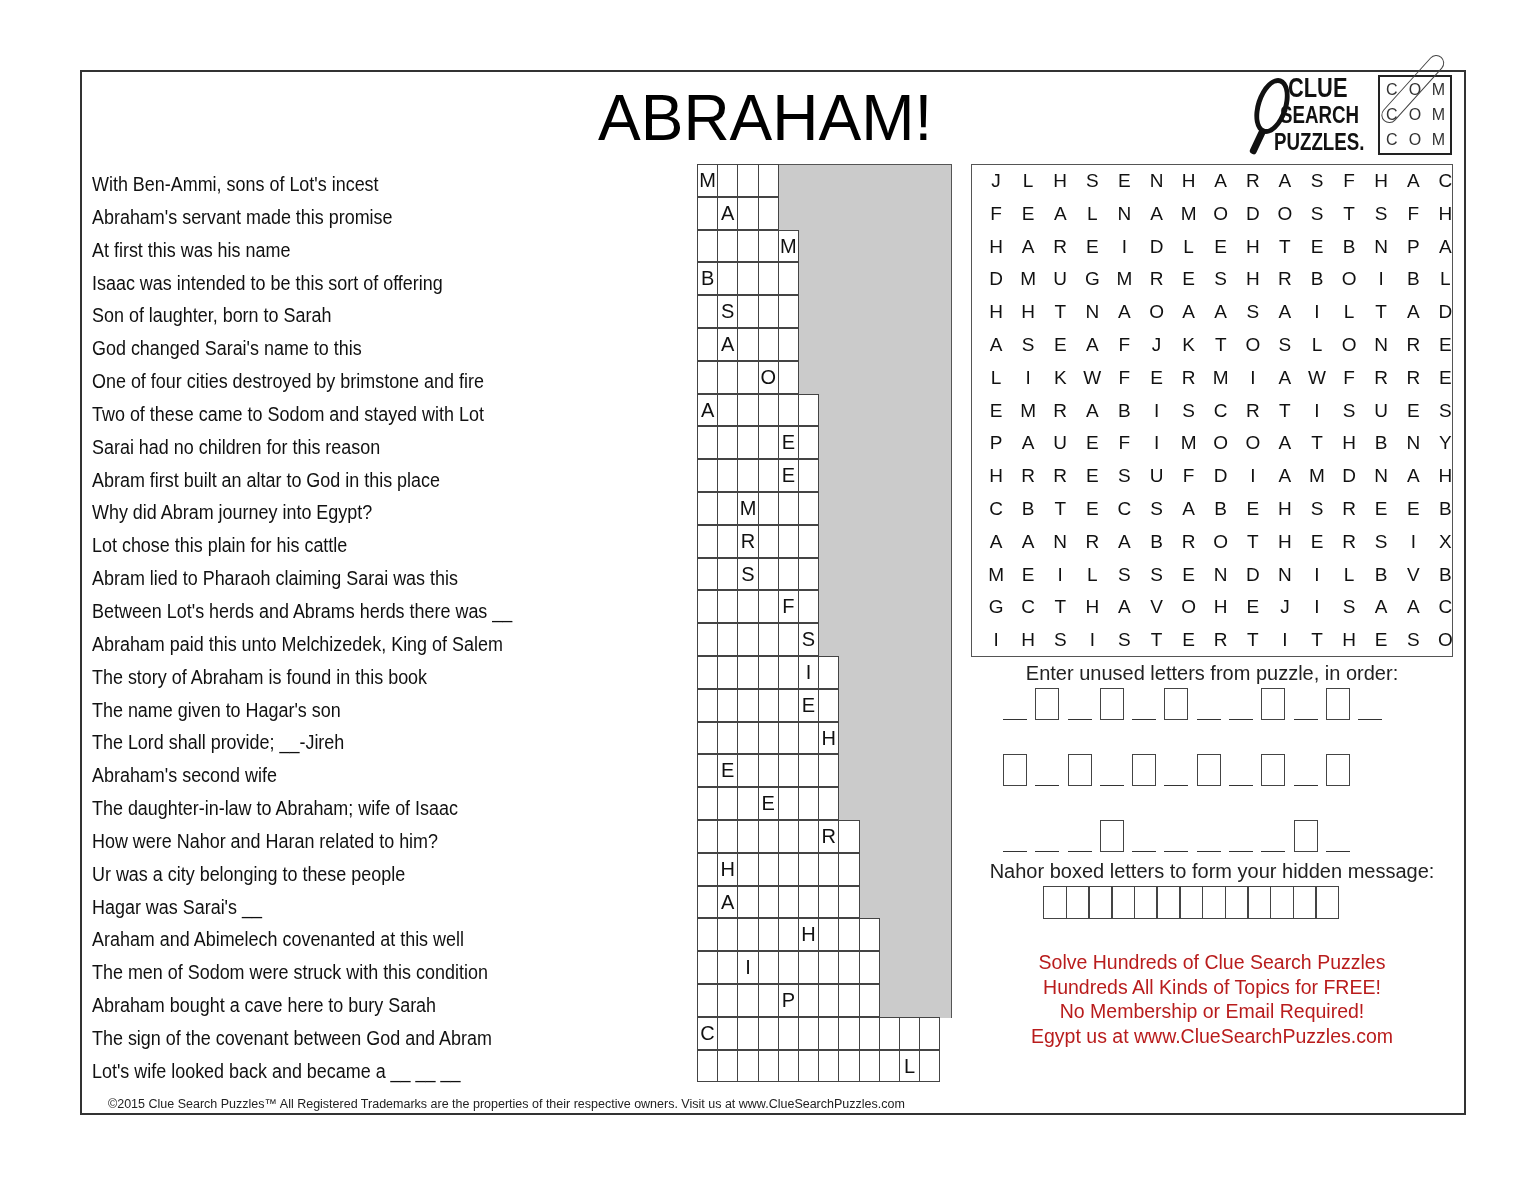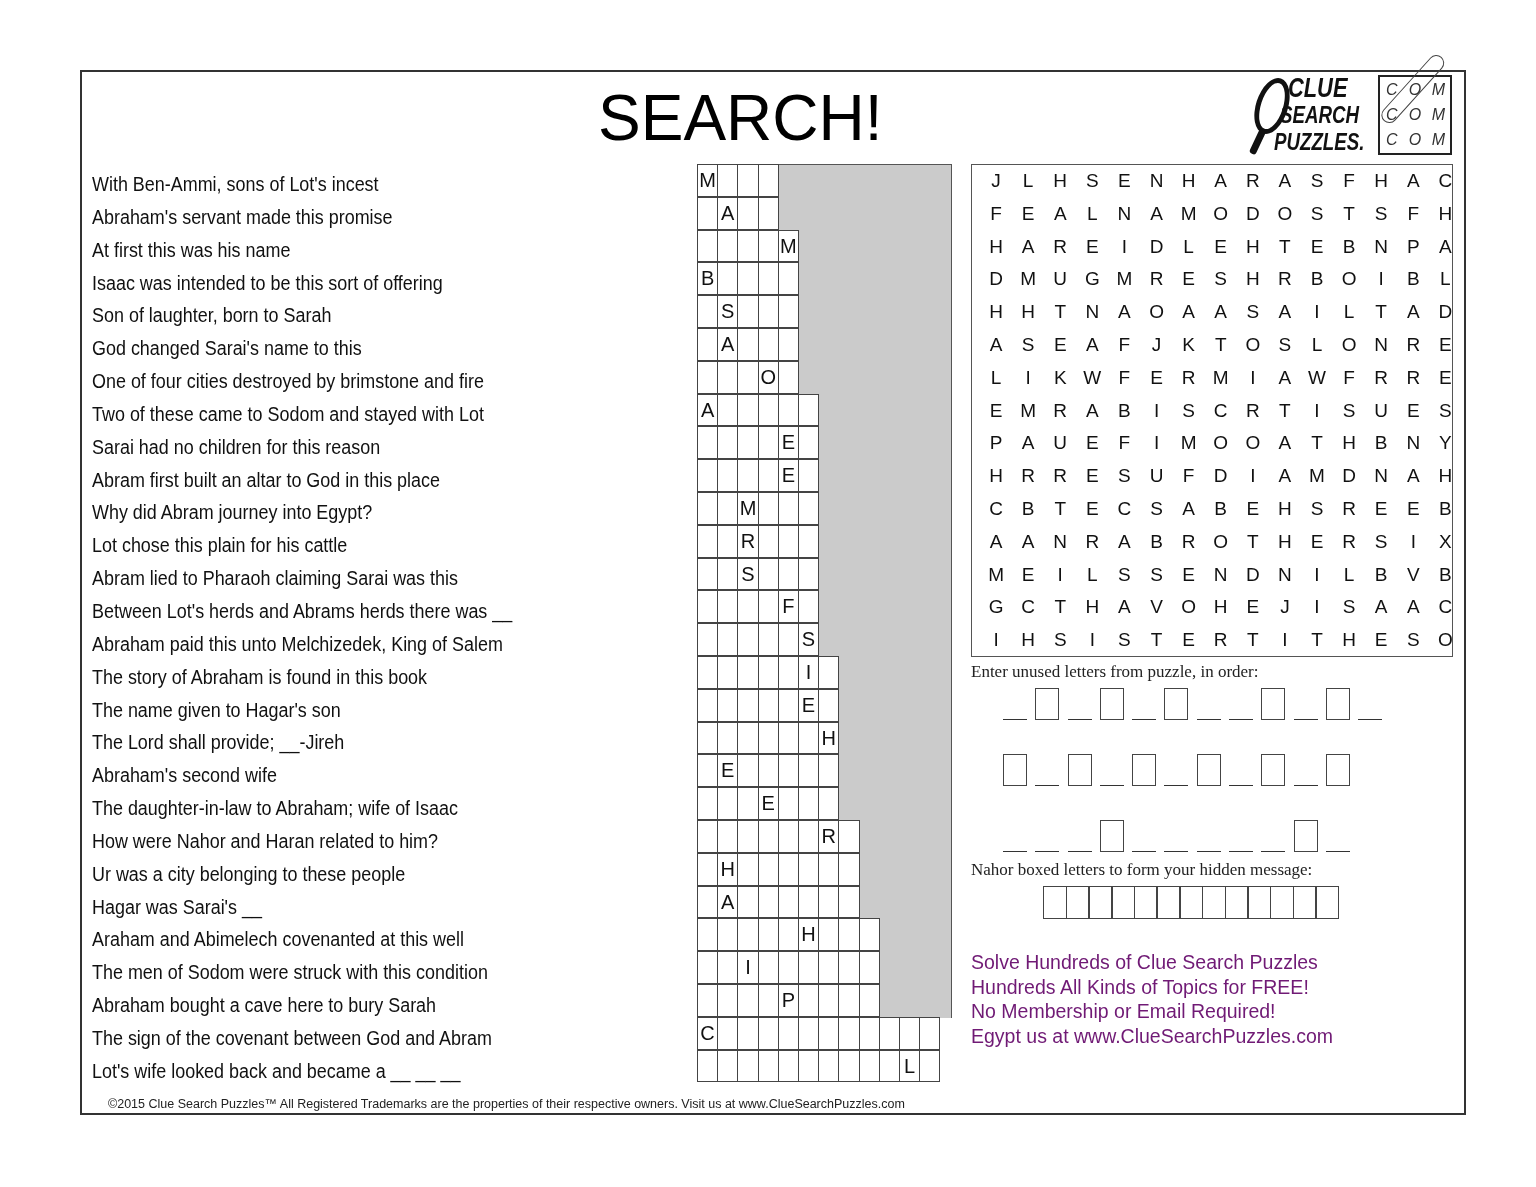--- a/index.html
+++ b/index.html
@@ -1,21 +1,21 @@
 <!DOCTYPE html>
 <html><head>
 <meta charset="utf-8">
 <style>
   html, body { margin: 0; padding: 0; background: #ffffff; }
   body { width: 1536px; height: 1187px; position: relative; font-family: "Liberation Sans", sans-serif; color: #111; overflow: hidden; }
   .page { position: absolute; left: 80px; top: 70px; width: 1386px; height: 1045px; border: 2px solid #333; box-sizing: border-box; }
   .title { position: absolute; left: 598px; top: 80px; font-size: 64px; line-height: 76px; color: #000; letter-spacing: 0px; }
 
   
-  .logo { position: absolute; left: 1250px; top: 73px; width: 205px; height: 86px; font-style: italic; }
+  .logo { position: absolute; left: 1250px; top: 73px; width: 205px; height: 86px; }
   .logo .glass { position: absolute; left: 6px; top: 4px; width: 22px; height: 48px; border: 5px solid #111; border-radius: 50%; transform: rotate(18deg); }
   .logo .handle { position: absolute; left: 4px; top: 56px; width: 7px; height: 26px; background: #111; transform: rotate(25deg); border-radius: 3px; }
   .logo .word { position: absolute; font-weight: bold; color: #111; font-size: 24px; line-height: 26px; transform: scaleX(0.78); transform-origin: left top; white-space: nowrap; }
   .logo .w1 { left: 38px; top: 2px; font-size: 28px; }
   .logo .w2 { left: 30px; top: 29px; }
   .logo .w3 { left: 24px; top: 56px; }
   .logo .dom { position: absolute; left: 128px; top: 2px; width: 74px; height: 80px; border: 2px solid #222; box-sizing: border-box; display: grid; grid-template-columns: repeat(3, 1fr); grid-template-rows: repeat(3, 1fr); font-size: 16px; color: #333; align-items: center; justify-items: center; }
   .logo .slash { position: absolute; left: 134px; top: 40px; width: 84px; height: 14px; border: 1.5px solid #444; border-radius: 8px; transform: rotate(-48deg); transform-origin: left center; }
 
   
@@ -26,38 +26,38 @@
   .grid { position: absolute; left: 697px; top: 164px; }
   .grid .shade { position: absolute; left: 0; top: 0; width: 255px; height: 854px; background: #cbcbcb; border-right: 1.5px solid #555; border-top: 1.5px solid #555; box-sizing: border-box; }
   .grid .row { position: absolute; left: 0; display: flex; }
   .grid .cell { width: 21.2px; height: 32.8px; box-sizing: border-box; border: 1px solid #444; margin-right: -1px; margin-bottom: -1px; background: #fff; font-size: 20px; line-height: 30px; text-align: center; color: #111; }
 
   
   .ws { position: absolute; left: 971px; top: 164px; width: 482px; height: 493px; border: 1.5px solid #555; box-sizing: border-box; }
   .ws .wsrow { position: absolute; left: 8px; height: 32.8px; display: flex; }
   .ws .wscell { width: 32.1px; height: 32.8px; text-align: center; line-height: 32px; font-size: 19px; color: #111; }
 
-  .instr { position: absolute; left: 971px; width: 482px; font-size: 17px; color: #222; font-family: Liberation Serif, serif; }
+  .instr { position: absolute; left: 971px; width: 482px; text-align: center; font-size: 20px; color: #222; }
   .slotrow { position: absolute; left: 1003px; display: flex; align-items: flex-end; }
   .slot { width: 24px; height: 32px; margin-right: 8.3px; box-sizing: border-box; }
   .slot.line { border-bottom: 1.5px solid #333; height: 2px; margin-top: 30px; }
   .slot.box { border: 1.5px solid #444; }
   .msg { position: absolute; left: 1043px; top: 886px; display: flex; }
   .msg .mbox { width: 24.2px; height: 33px; border: 1.5px solid #444; margin-right: -1.5px; box-sizing: border-box; }
 
-  .promo { position: absolute; left: 971px; top: 950px; width: 482px; text-align: left; font-size: 19.5px; line-height: 24.5px; color: #701a75; }
+  .promo { position: absolute; left: 971px; top: 950px; width: 482px; text-align: center; font-size: 19.5px; line-height: 24.5px; color: #b91c1c; }
   .promo .link { }
   .footer { position: absolute; left: 108px; top: 1097px; font-size: 12.5px; color: #222; white-space: nowrap; }
 </style>
 </head>
 <body>
 
 <div class="page"></div>
 
-<div class="title">SEARCH!</div>
+<div class="title">ABRAHAM!</div>
 
 <div class="logo">
   <div class="glass"></div>
   <div class="handle"></div>
   <div class="word w1">CLUE</div>
   <div class="word w2">SEARCH</div>
   <div class="word w3">PUZZLES.</div>
   <div class="dom" id="logo-dom">
       <span>C</span>
       <span>O</span>

